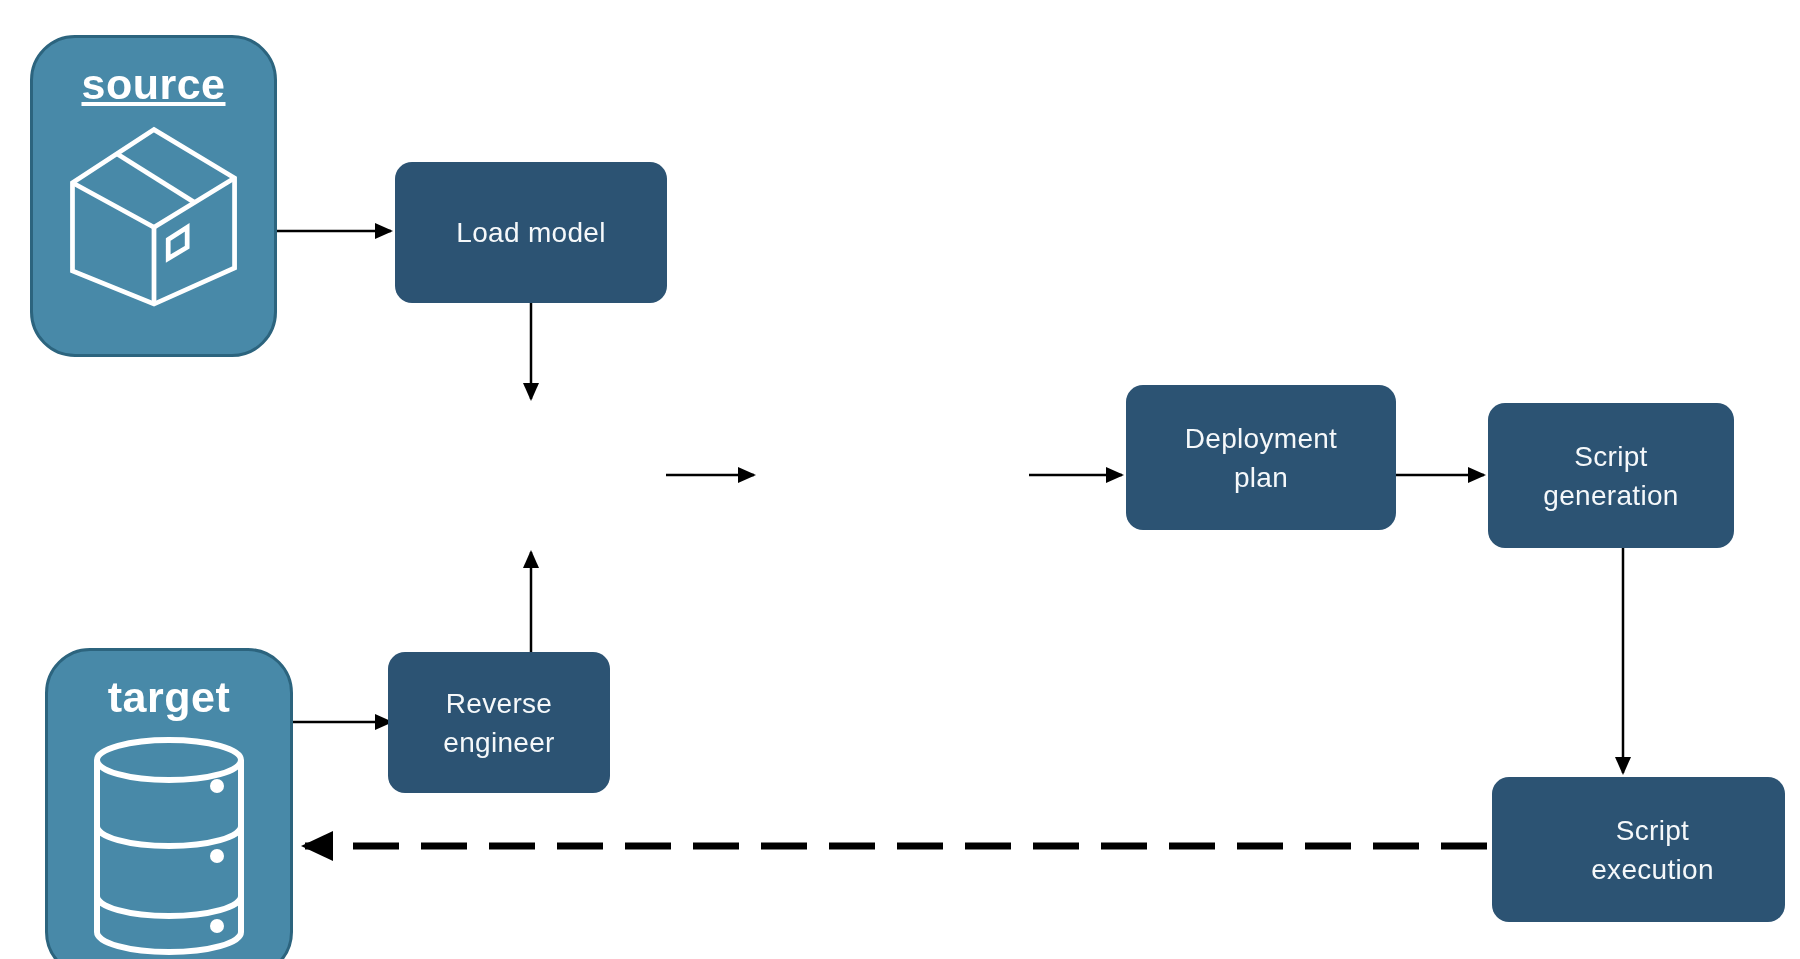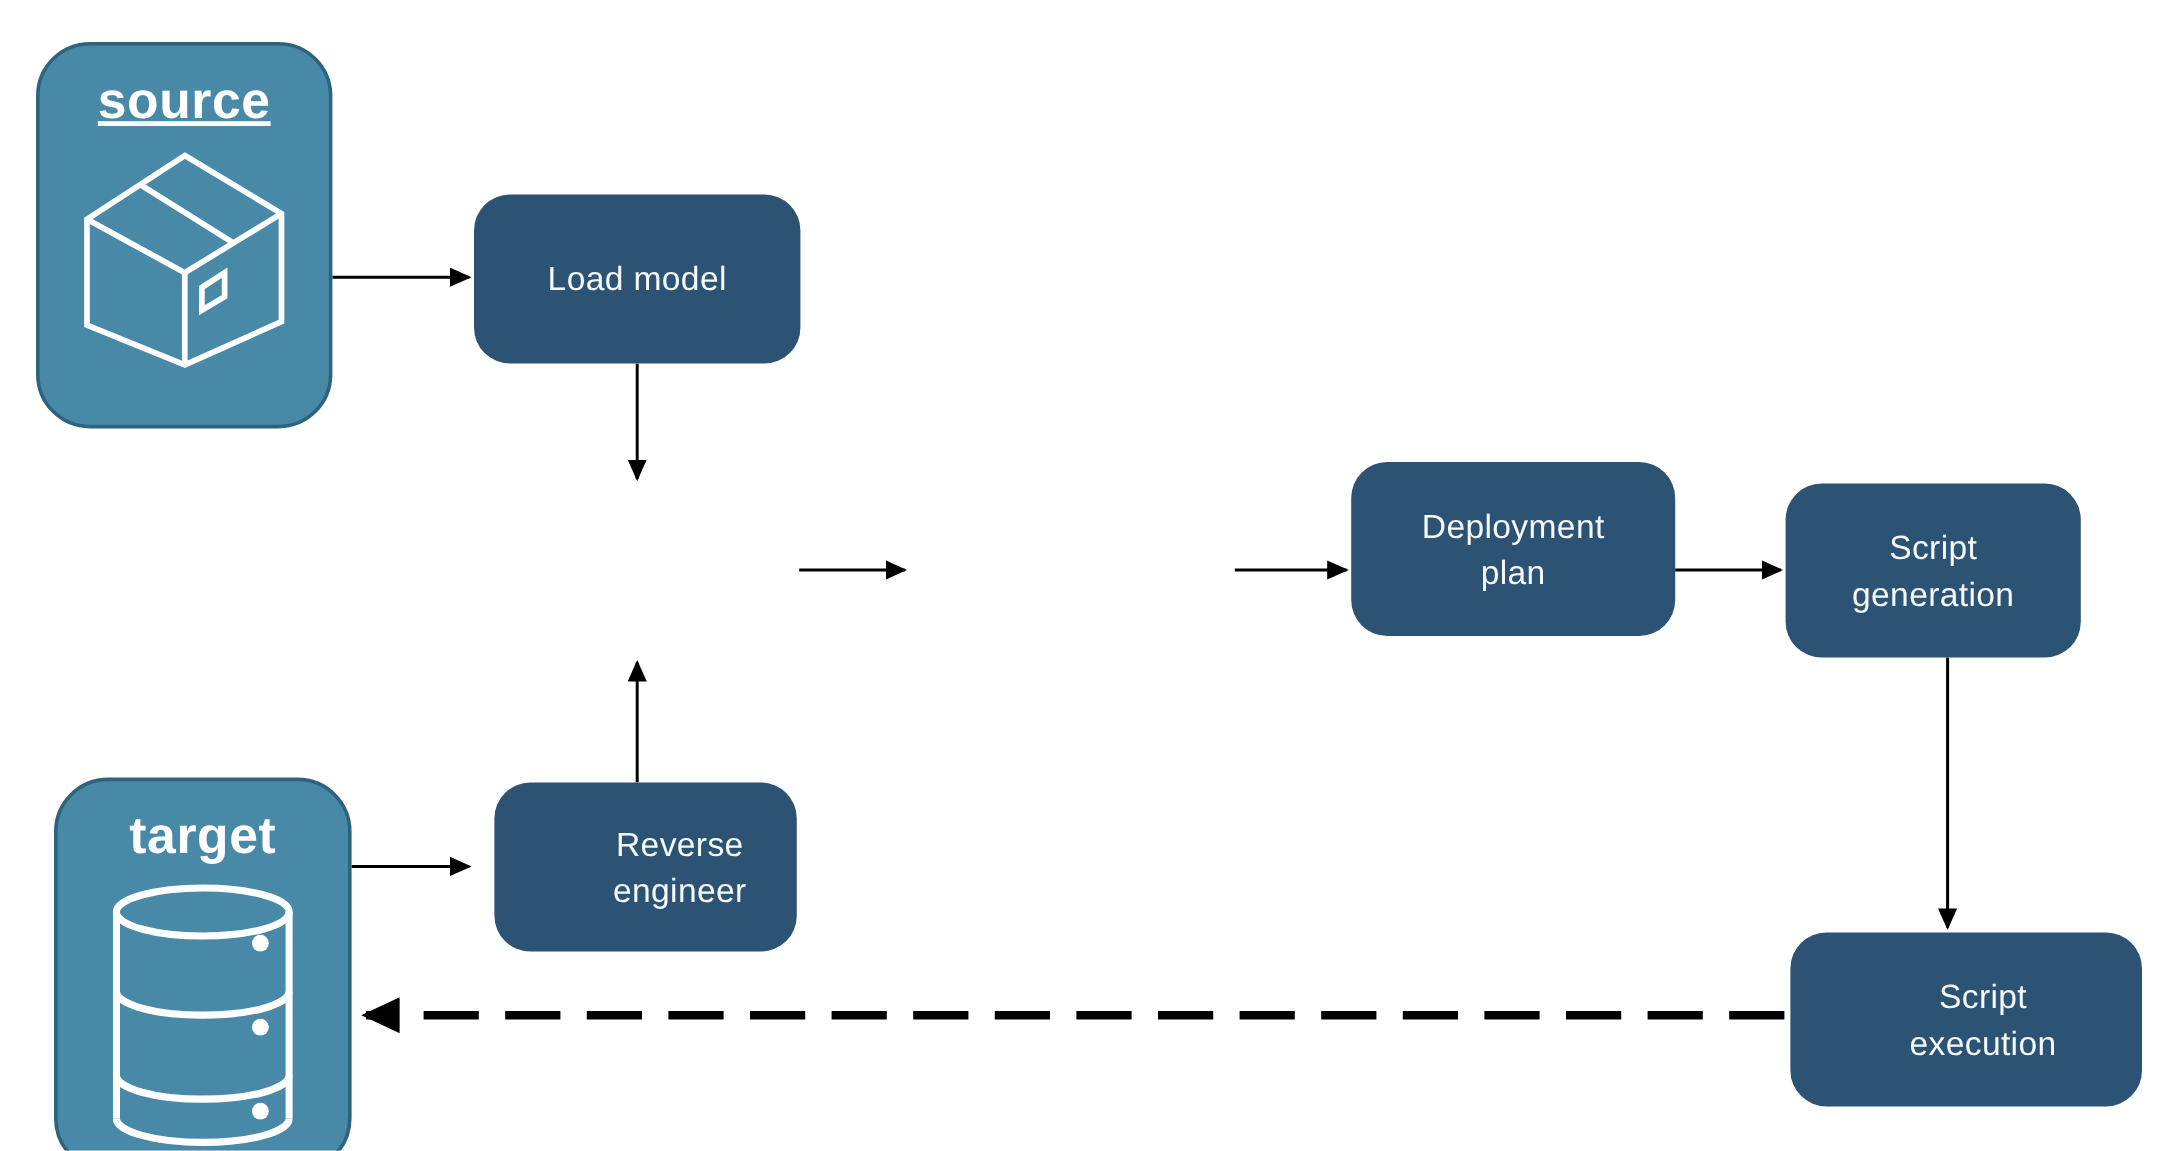--- a/index.html
+++ b/index.html
@@ -2,21 +2,21 @@
 <html><head>
 <meta charset="utf-8">
 <style>
   html,body{margin:0;padding:0;background:#ffffff;}
   body{font-family:"Liberation Sans",sans-serif;}
   .canvas{
     position:relative;width:1800px;height:959px;background:#ffffff;overflow:hidden;
   }
   .step{
     position:absolute;display:flex;align-items:center;justify-content:center;
-    background:#2C5373;border-radius:30px;color:#F5F8FA;
+    background:#2C5373;border-radius:17px;color:#F5F8FA;
   }
   .step .lbl{
     display:block;max-width:195px;text-align:center;
     font-size:28px;line-height:39px;font-weight:400;letter-spacing:.3px;
   }
   .endpoint{
     position:absolute;display:flex;flex-direction:column;align-items:center;
     background:#4889A8;border:3px solid #2C647E;border-radius:45px;
     box-sizing:border-box;color:#ffffff;
   }
@@ -27,21 +27,21 @@
   svg.overlay{position:absolute;left:0;top:0;pointer-events:none;}
 
   
   #n-source{left:30px;top:35px;width:247px;height:322px;text-decoration:underline;}
   #n-target{left:45px;top:620px;width:248px;height:329px;margin-top:28px;}
   #n-load{left:395px;top:162px;width:272px;height:141px;}
   #n-comparison{left:396px;top:403px;width:270px;height:145px;}
   #n-differences{left:758px;top:403px;width:271px;height:145px;}
   #n-deployment{left:1126px;top:385px;width:270px;height:145px;align-items:center;}
   #n-generation{left:1488px;top:403px;width:246px;height:145px;}
-  #n-reverse{left:412px;top:652px;width:252px;height:141px;justify-content:flex-end;}
+  #n-reverse{left:388px;top:652px;width:222px;height:141px;}
   #n-execution{left:1492px;top:777px;width:265px;height:145px;padding-left:28px;}
 </style>
 </head>
 <body>
 
 <div class="canvas">
 
   <svg class="overlay" width="1800" height="959" viewBox="0 0 1800 959">
     <defs>
       <marker id="arrowThin" markerUnits="userSpaceOnUse" markerWidth="18" markerHeight="16" viewBox="0 0 18 16" refX="16" refY="8" orient="auto">

